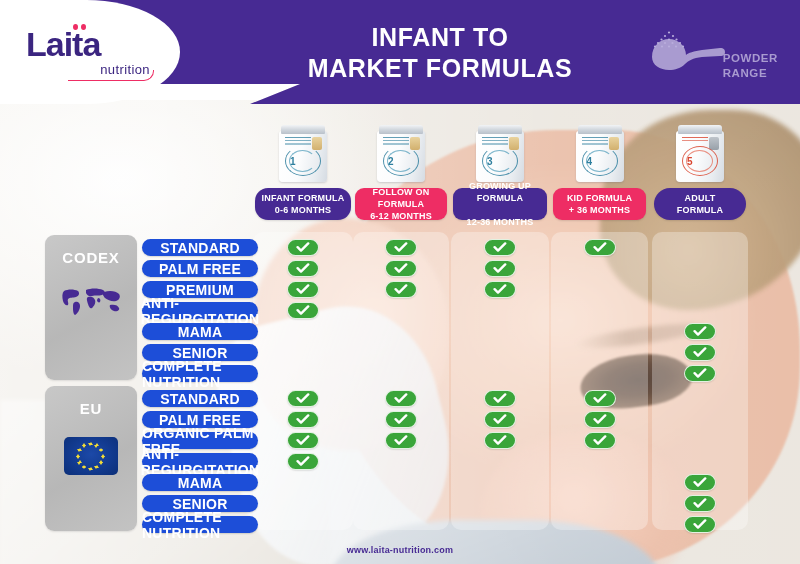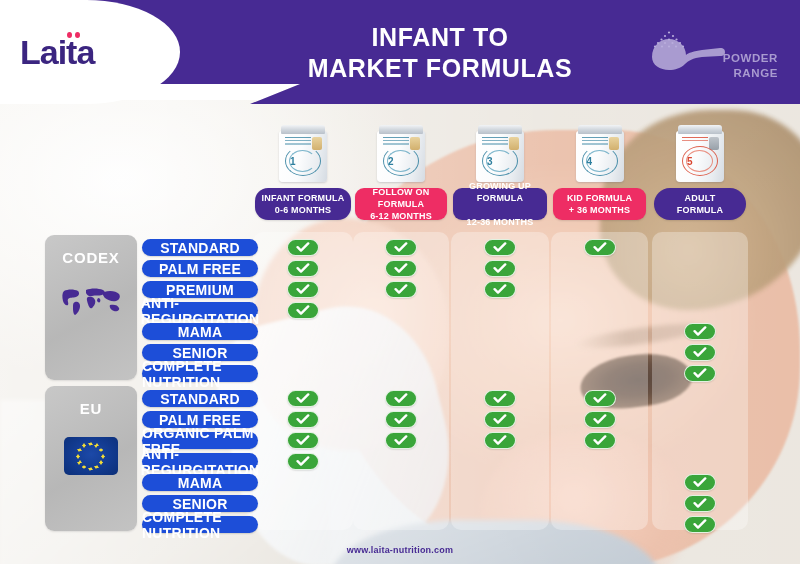--- a/index.html
+++ b/index.html
@@ -112,21 +112,21 @@
     clip-path: polygon(0 0, 800px 0, 800px 104px, 250px 104px, 300px 84px, 0 84px);
   }
   .logo-panel {
     position: absolute; left: 0; top: 0;
     width: 180px; height: 104px;
     background: #ffffff;
     border-radius: 0 52% 52% 0 / 0 50% 50% 0;
     z-index: 7;
     display: flex; align-items: center; justify-content: flex-start;
   }
-  .logo { margin-left: 20px; width: 128px; }
+  .logo { margin-left: 26px; width: 128px; }
   .logo-main {
     font-size: 34px; font-weight: bold; letter-spacing: -1px;
     color: #3b2580; line-height: 1;
     position: relative; display: inline-block;
   }
   .logo-dots {
     position: absolute; left: 47px; top: -3px;
     display: flex; gap: 3px;
   }
   .logo-dots span {
@@ -161,21 +161,21 @@
   .powder {
     position: absolute;
     left: 648px; top: 24px; width: 130px; height: 62px;
     z-index: 8;
     display: flex; align-items: flex-end; justify-content: flex-end;
   }
   .spoon { position: absolute; left: 0; top: 6px; }
   .powder-text {
     color: #a99bd0; font-weight: bold; font-size: 11.5px;
     line-height: 1.35; letter-spacing: .6px;
-    text-align: right; margin-left: 56px; margin-bottom: 4px;
+    text-align: left; margin-left: 56px; margin-bottom: 4px;
   }
 
   
   .bands { position: absolute; left: 0; top: 0; width: 800px; height: 564px; z-index: 6; }
   .band {
     position: absolute; top: 232px; height: 298px;
     background: rgba(255,255,255,.30);
     border-radius: 10px;
   }
 
@@ -345,20 +345,24 @@
   <div class="header"></div>
 
   <div class="logo-panel">
     <div class="logo">
       <div class="logo-main">
         <span>Laita</span>
         <span class="logo-dots">
           <span></span>
             <span></span>
         </span>
+      </div>
+      <div class="logo-sub">
+        <span>nutrition</span>
+        <span class="logo-swoosh"></span>
       </div>
     </div>
   </div>
 
   <div class="title">
     <div>INFANT TO</div>
     <div>MARKET FORMULAS</div>
   </div>
 
   <div class="powder">

